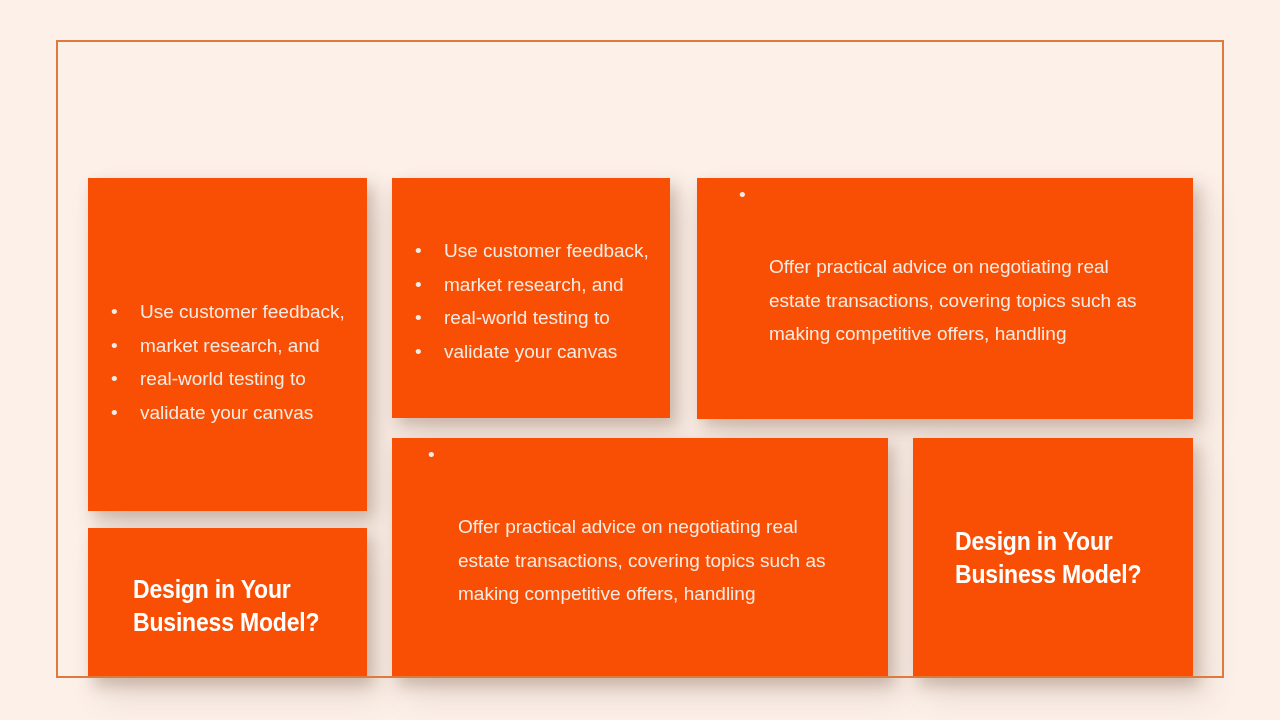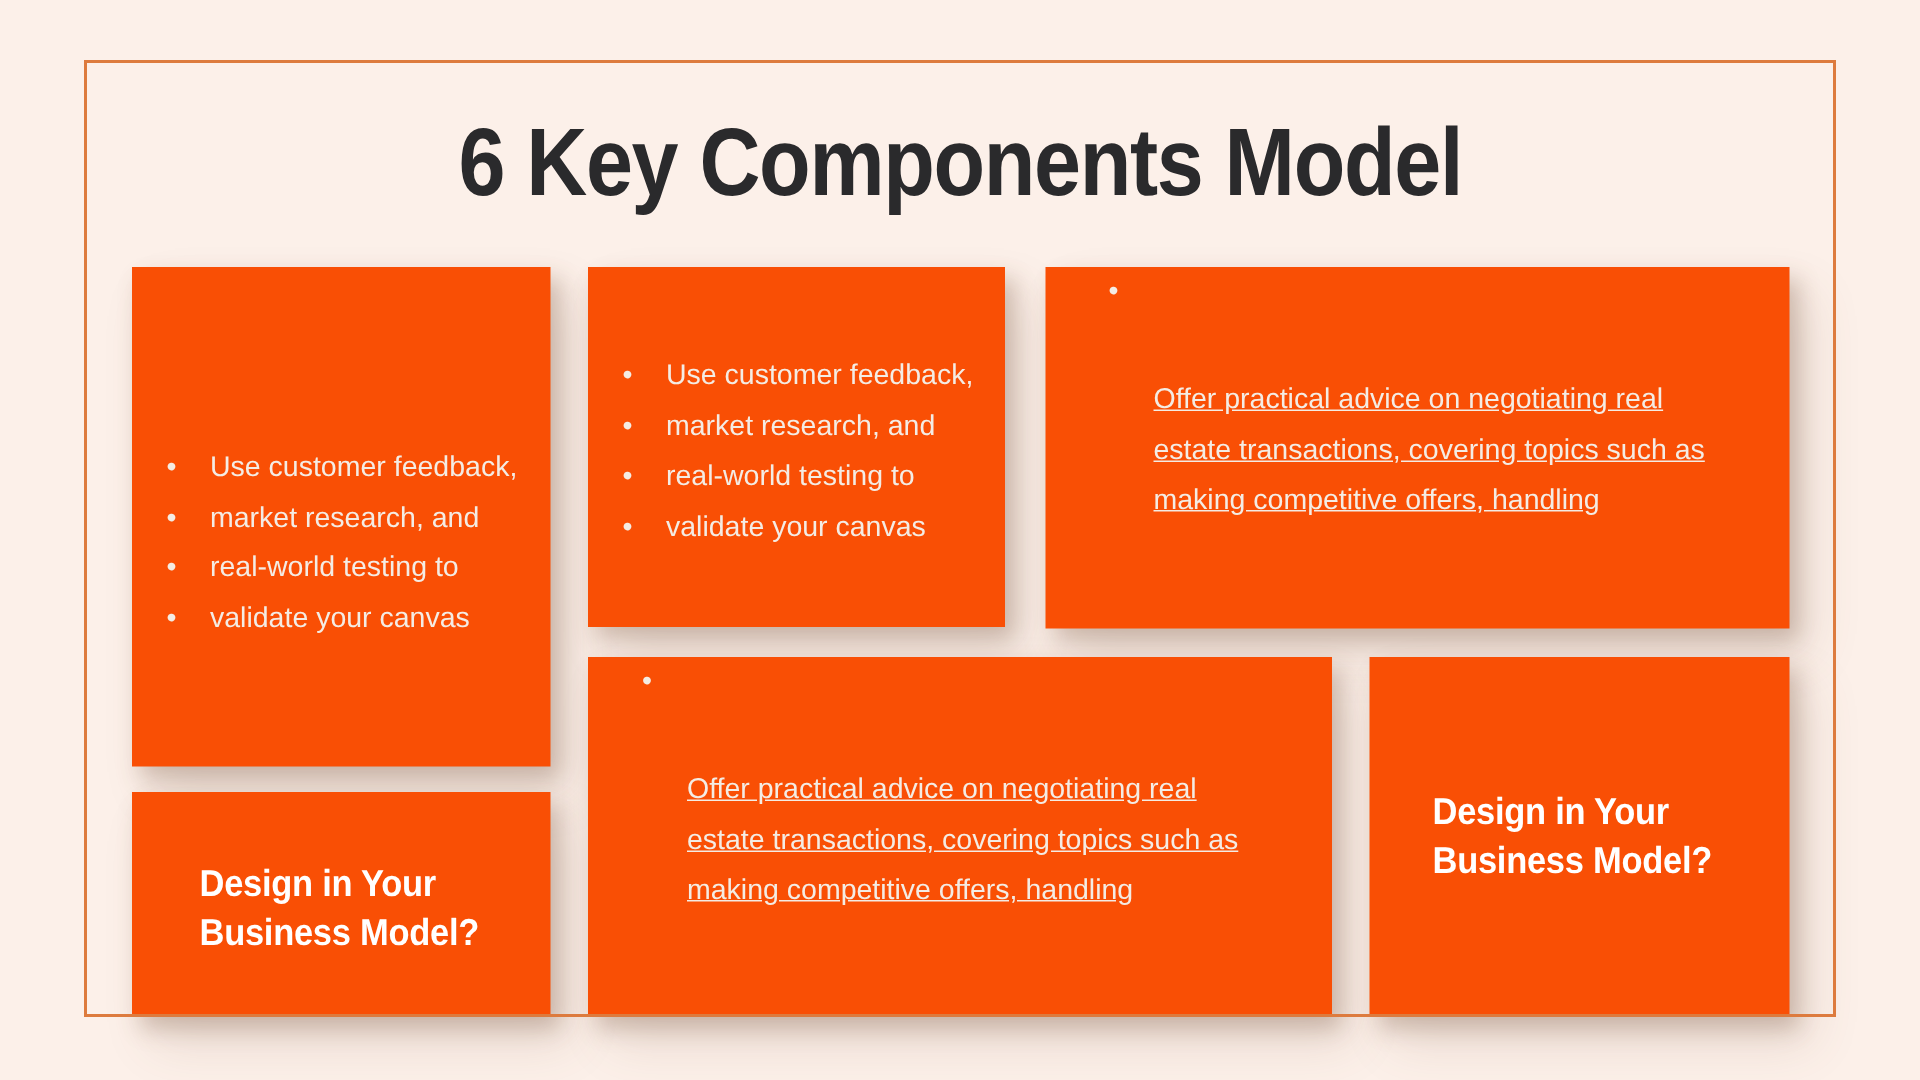--- a/index.html
+++ b/index.html
@@ -73,21 +73,21 @@
   .card6 .content { margin-top: 87px; }
 
   .line { position: relative; }
   .bullet-lines .line { padding-left: 52px; }
   .bullet-lines .dot  { position: absolute; left: 23px; top: 0; }
 
   .card3 .para { padding-left: 72px; padding-right: 30px; }
   .card3 .para .dot { position: absolute; left: 42px; top: 0; }
   .card5 .para { padding-left: 66px; padding-right: 30px; }
   .card5 .para .dot { position: absolute; left: 36px; top: 0; }
-  .para .line { display: block; text-decoration: underline; }
+  .para .line { display: block; }
 
   .heading .cond {
     display: block;
     transform: scaleX(0.92);
     transform-origin: left center;
     font-weight: bold;
     font-size: 25px;
     line-height: 33px;
     color: var(--heading-text);
     letter-spacing: -0.2px;
@@ -96,23 +96,20 @@
   .card6 .heading { padding-left: 42px; }
   .heading .hline { display: block; white-space: nowrap; }
 </style>
 </head>
 <body>
 
 <div class="slide">
 
   <div class="frame"></div>
 
-  <h1 class="title-wrap">
-    <span class="cond">6 Key Components Model</span>
-  </h1>
 
   <div class="card card1 bullet-lines">
     <div class="content">
       <div class="line">
         <span class="dot">•</span>
         <span>Use customer feedback,</span>
       </div>
       <div class="line">
         <span class="dot">•</span>
         <span>market research, and</span>

